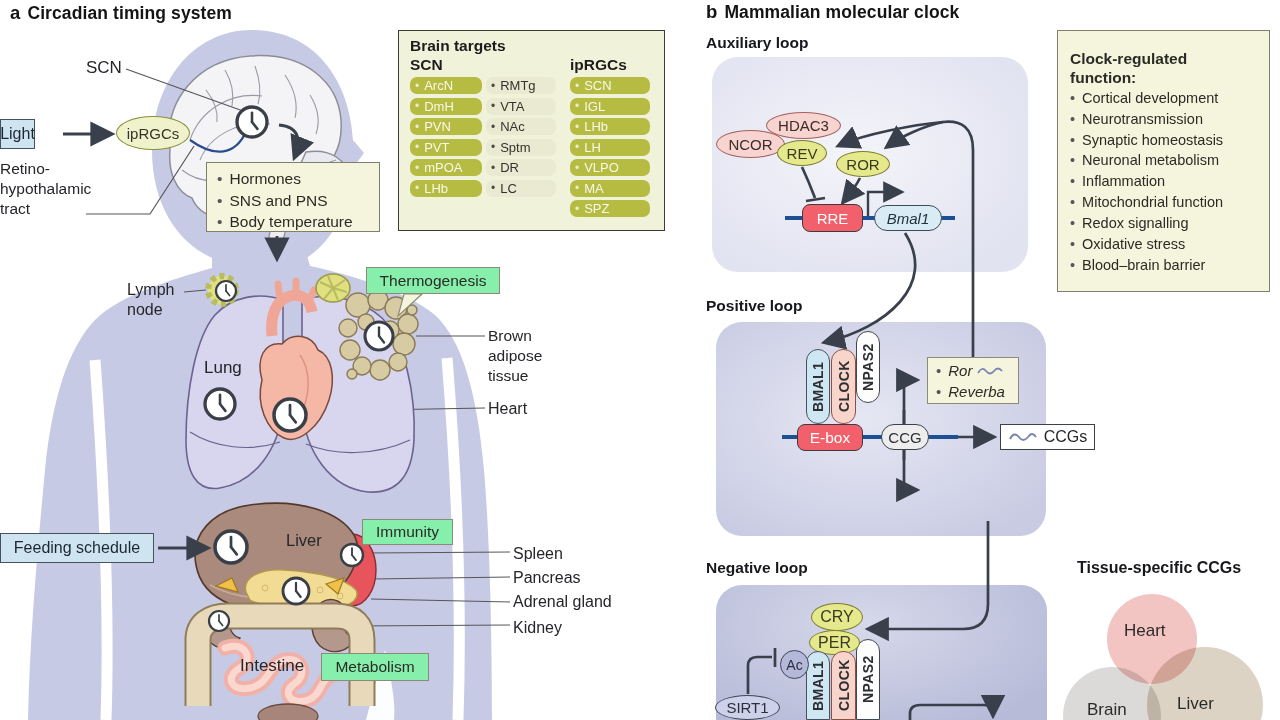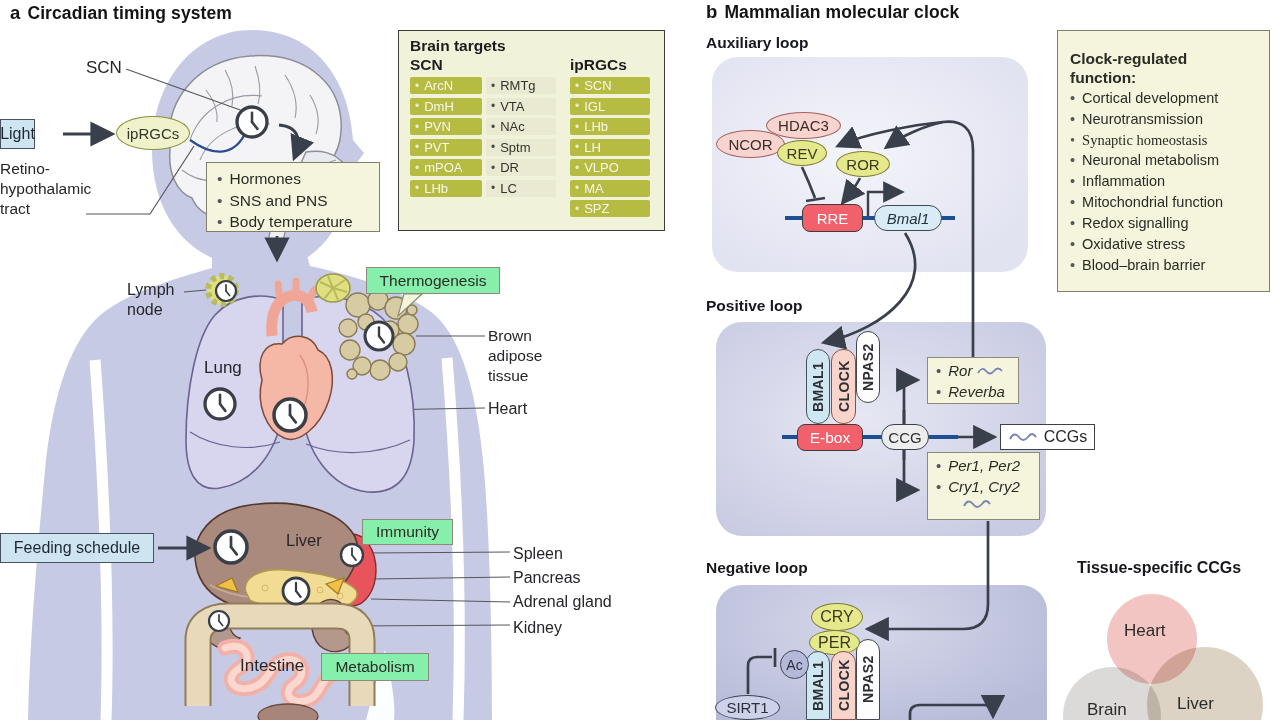--- a/index.html
+++ b/index.html
@@ -18,21 +18,21 @@
   .listbox{position:absolute;background:#f5f5de;border:1.4px solid #7f7f6c;z-index:4;box-sizing:border-box;
         padding:5px 10px;color:#2b2b26;}
   .blt{font-size:15.5px;line-height:1.4;}
   .blt::before{content:"•";margin-right:7px;color:#55565c;}
   .btbox{position:absolute;background:#f1f2da;border:1.6px solid #3c3c34;z-index:4;box-sizing:border-box;
         padding:6px 11px;}
   .bt-title{font-weight:700;font-size:15.5px;color:#1c1c1c;}
   .bt-h{font-weight:700;font-size:15.5px;color:#1c1c1c;margin:1px 0 3px 0;}
   .bt-cols{display:flex;}
   .bt-two{display:flex;gap:4px;}
-  .chip{height:17px;margin-bottom:3.5px;border-radius:2px;font-size:13px;display:flex;align-items:center;
+  .chip{height:17px;margin-bottom:3.5px;border-radius:7px;font-size:13px;display:flex;align-items:center;
         padding-left:5px;box-sizing:border-box;}
   .oc{background:#b6bb41;color:#f8f8ea;}
   .oc::before{content:"•";margin-right:5px;color:#eaeccb;font-size:12px;}
   .pc{background:#e9ead1;color:#33332d;}
   .pc::before{content:"•";margin-right:5px;color:#4c4c45;font-size:12px;}
   .loopbox{position:absolute;z-index:1;border-radius:26px;}
   .auxbg{background:radial-gradient(ellipse at 45% 45%, #f4f4fa 0%, #e2e3f1 80%);}
   .posbg{background:radial-gradient(ellipse at 45% 45%, #e6e7f3 0%, #c9cbe3 85%);}
   .negbg{background:radial-gradient(ellipse at 45% 30%, #d6d8ea 0%, #b7bbd8 85%);border-radius:26px 26px 0 0;}
   .ell{position:absolute;border-radius:50%;display:flex;align-items:center;justify-content:center;
@@ -324,21 +324,21 @@
   <div class="redrect" style="left:802px;top:204px;width:61px;height:28px;">RRE</div>
   <div class="genepill" style="left:874px;top:205px;width:68px;height:26px;">Bmal1</div>
 
   <div class="listbox" style="left:1057px;top:30px;width:213px;height:262px;padding:19px 12px;">
     <div class="bold" style="font-size:15.5px;line-height:1.22;">
       <div>Clock-regulated</div>
       <div>function:</div>
     </div>
     <div class="blt" style="font-size:14.5px;line-height:1.44;">Cortical development</div>
     <div class="blt" style="font-size:14.5px;line-height:1.44;">Neurotransmission</div>
-    <div class="blt" style="font-size:14.5px;line-height:1.44;font-family:Liberation Serif, serif;">Synaptic homeostasis</div>
+    <div class="blt" style="font-size:14.5px;line-height:1.44;">Synaptic homeostasis</div>
     <div class="blt" style="font-size:14.5px;line-height:1.44;">Neuronal metabolism</div>
     <div class="blt" style="font-size:14.5px;line-height:1.44;">Inflammation</div>
     <div class="blt" style="font-size:14.5px;line-height:1.44;">Mitochondrial function</div>
     <div class="blt" style="font-size:14.5px;line-height:1.44;">Redox signalling</div>
     <div class="blt" style="font-size:14.5px;line-height:1.44;">Oxidative stress</div>
     <div class="blt" style="font-size:14.5px;line-height:1.44;">Blood–brain barrier</div>
   </div>
 
   <div class="vpill npas" style="left:856px;top:331px;width:24px;height:72px;">NPAS2</div>
   <div class="vpill bmal" style="left:806px;top:349px;width:24px;height:75px;">BMAL1</div>
@@ -358,31 +358,20 @@
       </div>
   </div>
 
   <div class="whitebox" style="left:1000px;top:424px;width:95px;height:26px;">
     <svg class="wave" width="30" height="14" viewBox="0 0 30 14" style="position:static;">
         <path d="M2,9 Q6,1 11,7 Q15,13 20,7 Q24,1 28,7" fill="none" stroke="#7a85b2" stroke-width="1.9"></path>
       </svg>
     <span>CCGs</span>
   </div>
 
-  <div class="gbox" style="left:927px;top:452px;width:113px;height:68px;">
-    <div class="grow">
-        <span class="it">Per1, Per2</span>
-      </div>
-    <div class="grow">
-        <span class="it">Cry1, Cry2</span>
-      </div>
-    <svg class="wave" width="30" height="14" viewBox="0 0 30 14" style="position:static;margin-left:26px;">
-        <path d="M2,9 Q6,1 11,7 Q15,13 20,7 Q24,1 28,7" fill="none" stroke="#7a85b2" stroke-width="1.9"></path>
-      </svg>
-  </div>
 
   <div class="ell yell" style="left:811px;top:603px;width:52px;height:28px;font-size:16px;">CRY</div>
   <div class="vpill npas vcut" style="left:856px;top:639px;width:24px;height:81px;">NPAS2</div>
   <div class="ell yell" style="left:809px;top:630px;width:51px;height:25px;font-size:16px;">PER</div>
   <div class="vpill bmal vcut" style="left:806px;top:651px;width:24px;height:69px;">BMAL1</div>
   <div class="vpill clk vcut" style="left:831px;top:651px;width:25px;height:69px;">CLOCK</div>
   <div class="ell" style="left:780px;top:650px;width:29px;height:29px;background:#b4b9da;border:1.7px solid #3f4758;font-size:14px;color:#2b2f3d;z-index:5;">Ac</div>
   <div class="ell" style="left:715px;top:695px;width:65px;height:25px;background:#cdd1e9;border:1.7px solid #3f4758;color:#2b2f3d;">SIRT1</div>
 
   <div class="lbl bold" style="left:1077px;top:558px;font-size:16px;color:#17181c;">Tissue-specific CCGs</div>

